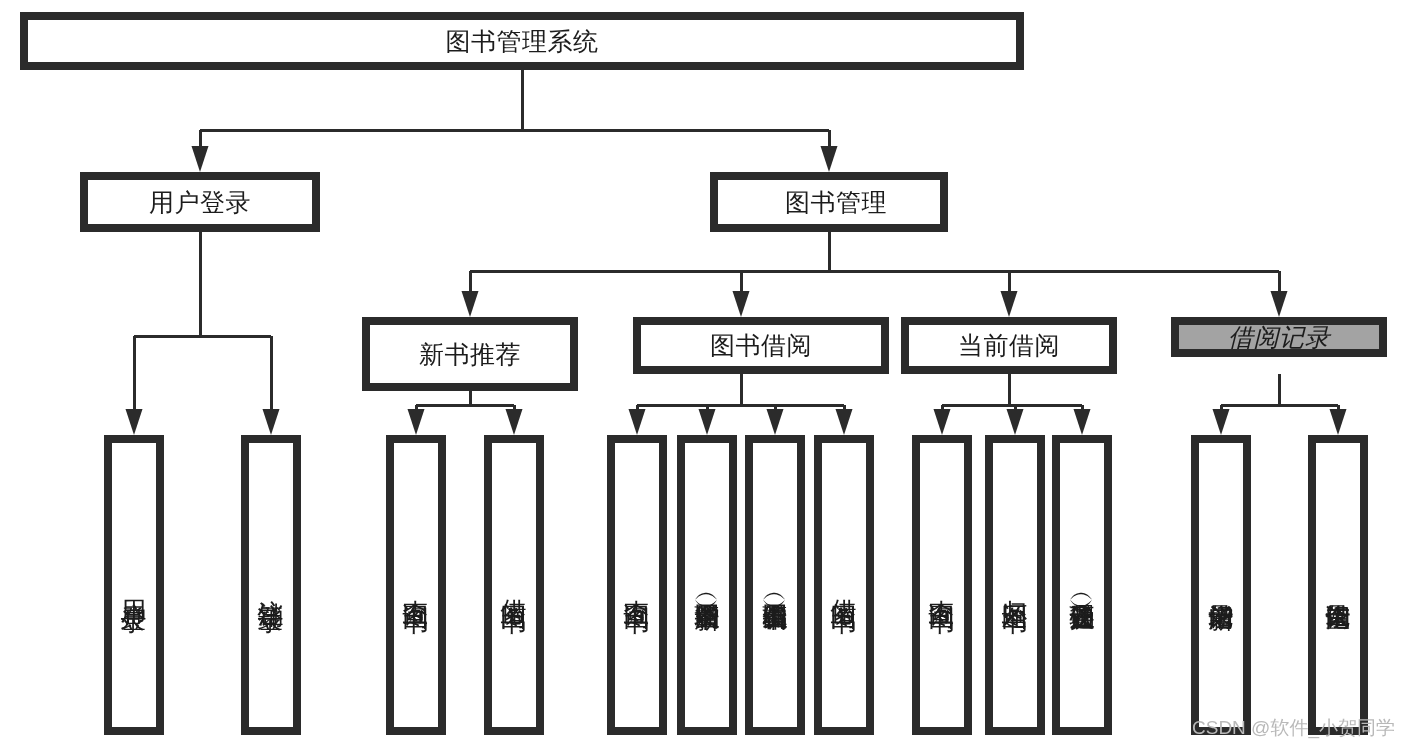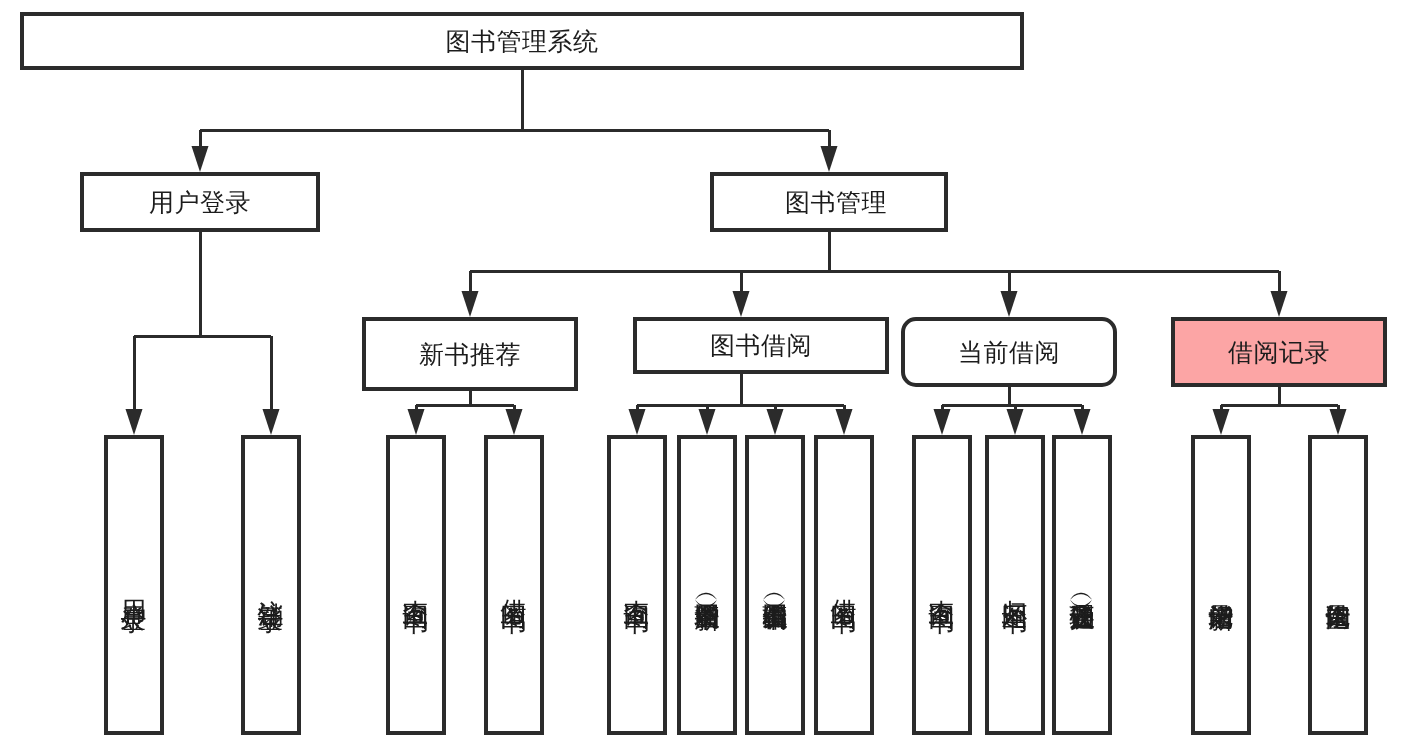--- a/index.html
+++ b/index.html
@@ -20,21 +20,21 @@
     left: 0;
     top: 0;
     width: 1405px;
     height: 747px;
     pointer-events: none;
   }
   .node {
     position: absolute;
     box-sizing: border-box;
     background: #ffffff;
-    border: 4px solid #0f172a;
+    border: 8px solid #0f172a;
     display: flex;
     align-items: center;
     justify-content: center;
     overflow: hidden;
   }
   .node-label {
     color: #1c1c1c;
     text-align: center;
     line-height: 1.05;
     white-space: nowrap;
@@ -129,24 +129,24 @@
       </div>
       <div class="node horizontal" style="left: 710px; top: 172px; width: 238px; height: 60px; border-color: rgb(43, 43, 43); background: rgb(255, 255, 255);">
         <span class="node-label" style="color: rgb(28, 28, 28); margin-left: 14px;">图书管理</span>
       </div>
       <div class="node horizontal" style="left: 362px; top: 317px; width: 216px; height: 74px; border-color: rgb(43, 43, 43); background: rgb(255, 255, 255);">
         <span class="node-label" style="color: rgb(28, 28, 28);">新书推荐</span>
       </div>
       <div class="node horizontal" style="left: 633px; top: 317px; width: 256px; height: 57px; border-color: rgb(43, 43, 43); background: rgb(255, 255, 255);">
         <span class="node-label" style="color: rgb(28, 28, 28);">图书借阅</span>
       </div>
-      <div class="node horizontal" style="left: 901px; top: 317px; width: 216px; height: 70px; border-color: rgb(43, 43, 43); background: rgb(255, 255, 255); border-radius: 15px;">
+      <div class="node horizontal" style="left: 901px; top: 317px; width: 216px; height: 57px; border-color: rgb(43, 43, 43); background: rgb(255, 255, 255);">
         <span class="node-label" style="color: rgb(28, 28, 28);">当前借阅</span>
       </div>
-      <div class="node horizontal" style="left: 1171px; top: 317px; width: 216px; height: 70px; border-color: rgb(43, 43, 43); background: #fca5a5;">
+      <div class="node horizontal" style="left: 1171px; top: 317px; width: 216px; height: 40px; border-color: rgb(43, 43, 43); background: #a3a3a3; font-style: italic;">
         <span class="node-label" style="color: rgb(28, 28, 28);">借阅记录</span>
       </div>
       <div class="node vertical" style="left: 104px; top: 435px; width: 60px; height: 300px; border-color: rgb(43, 43, 43); background: rgb(255, 255, 255);">
         <span class="node-label" style="color: rgb(28, 28, 28);">用户登录</span>
       </div>
       <div class="node vertical" style="left: 241px; top: 435px; width: 60px; height: 300px; border-color: rgb(43, 43, 43); background: rgb(255, 255, 255);">
         <span class="node-label" style="color: rgb(28, 28, 28);">注销登录</span>
       </div>
       <div class="node vertical" style="left: 386px; top: 435px; width: 60px; height: 300px; border-color: rgb(43, 43, 43); background: rgb(255, 255, 255);">
         <span class="node-label" style="color: rgb(28, 28, 28);">查询图书</span>
@@ -175,13 +175,14 @@
       <div class="node vertical tight" style="left: 1052px; top: 435px; width: 60px; height: 300px; border-color: rgb(43, 43, 43); background: rgb(255, 255, 255);">
         <span class="node-label" style="color: rgb(28, 28, 28);">确认归还（管理员）</span>
       </div>
       <div class="node vertical tight" style="left: 1191px; top: 435px; width: 60px; height: 300px; border-color: rgb(43, 43, 43); background: rgb(255, 255, 255);">
         <span class="node-label" style="color: rgb(28, 28, 28);">新增借阅记录</span>
       </div>
       <div class="node vertical tight" style="left: 1308px; top: 435px; width: 60px; height: 300px; border-color: rgb(43, 43, 43); background: rgb(255, 255, 255);">
         <span class="node-label" style="color: rgb(28, 28, 28);">查询借阅记录</span>
       </div>
     </div>
+  <div id="watermark" style="left: 1192px; top: 715px; color: rgb(185, 185, 185);">CSDN @软件_小贺同学</div>
 </div>
 
 </body></html>

